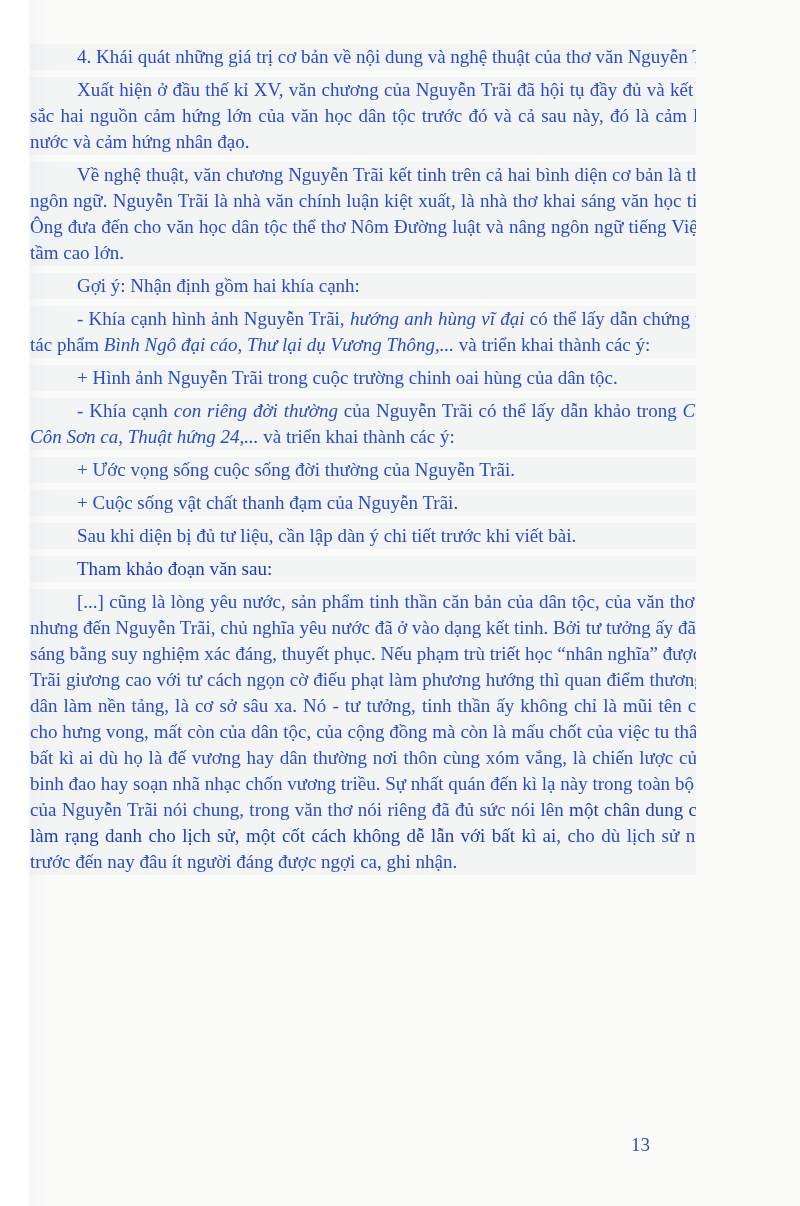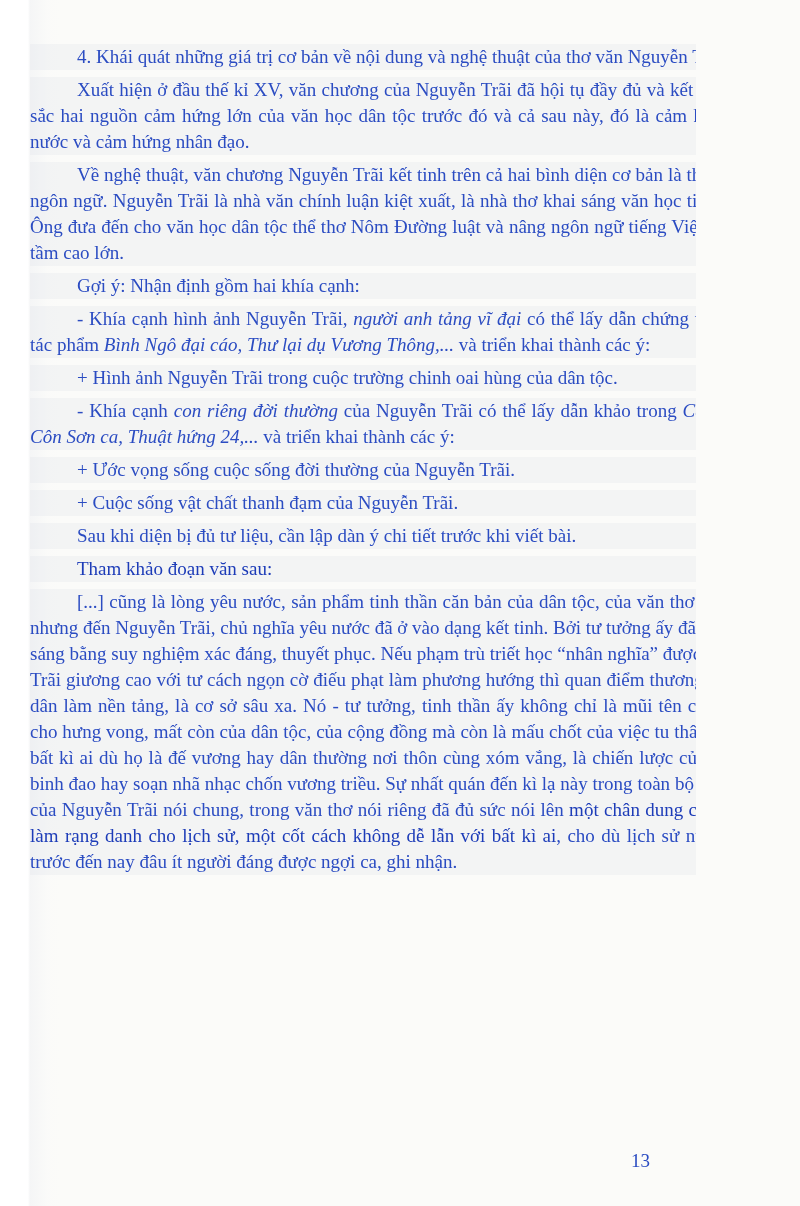--- a/index.html
+++ b/index.html
@@ -33,35 +33,35 @@
     color:var(--text-color);
     text-align:justify;
     text-indent:47px;
     background:rgba(223,228,235,0.28);
   }
   .seg-normal{ font-style:normal; font-weight:normal; }
   .seg-italic{ font-style:italic; }
   .seg-bold{ font-weight:normal; color:var(--bold-color); }
   .page-number{
     position:absolute;
-    right:46px; bottom:34px;
+    right:46px; bottom:50px;
     font-size:19px;
     color:var(--text-color);
   }
 </style>
 </head>
 <body>
 
 <div class="page">
   <div class="text-block" id="paragraphs-container">
       <p class="para"><span class="seg-normal">4. Khái quát những giá trị cơ bản về nội dung và nghệ thuật của thơ văn Nguyễn Trãi.</span></p>
       <p class="para"><span class="seg-normal">Xuất hiện ở đầu thế kỉ XV, văn chương của Nguyễn Trãi đã hội tụ đầy đủ và kết tinh xuất sắc hai nguồn cảm hứng lớn của văn học dân tộc trước đó và cả sau này, đó là cảm hứng yêu nước và cảm hứng nhân đạo.</span></p>
       <p class="para"><span class="seg-normal">Về nghệ thuật, văn chương Nguyễn Trãi kết tinh trên cả hai bình diện cơ bản là thể loại và ngôn ngữ. Nguyễn Trãi là nhà văn chính luận kiệt xuất, là nhà thơ khai sáng văn học tiếng Việt. Ông đưa đến cho văn học dân tộc thể thơ Nôm Đường luật và nâng ngôn ngữ tiếng Việt lên một tầm cao lớn.</span></p>
       <p class="para"><span class="seg-normal">Gợi ý: Nhận định gồm hai khía cạnh:</span></p>
-      <p class="para"><span class="seg-normal">- Khía cạnh hình ảnh Nguyễn Trãi, </span><span class="seg-italic">người anh tảng vĩ đại</span><span class="seg-normal"> có thể lấy dẫn chứng trong các tác phẩm </span><span class="seg-italic">Bình Ngô đại cáo, Thư lại dụ Vương Thông,...</span><span class="seg-normal"> và triển khai thành các ý:</span></p>
+      <p class="para"><span class="seg-normal">- Khía cạnh hình ảnh Nguyễn Trãi, </span><span class="seg-italic">hướng anh hùng vĩ đại</span><span class="seg-normal"> có thể lấy dẫn chứng trong các tác phẩm </span><span class="seg-italic">Bình Ngô đại cáo, Thư lại dụ Vương Thông,...</span><span class="seg-normal"> và triển khai thành các ý:</span></p>
       <p class="para"><span class="seg-normal">+ Hình ảnh Nguyễn Trãi trong cuộc trường chinh oai hùng của dân tộc.</span></p>
       <p class="para"><span class="seg-normal">- Khía cạnh </span><span class="seg-italic">con riêng đời thường</span><span class="seg-normal"> của Nguyễn Trãi có thể lấy dẫn khảo trong </span><span class="seg-italic">Cây chuối, Côn Sơn ca, Thuật hứng 24,...</span><span class="seg-normal"> và triển khai thành các ý:</span></p>
       <p class="para"><span class="seg-normal">+ Ước vọng sống cuộc sống đời thường của Nguyễn Trãi.</span></p>
       <p class="para"><span class="seg-normal">+ Cuộc sống vật chất thanh đạm của Nguyễn Trãi.</span></p>
       <p class="para"><span class="seg-normal">Sau khi diện bị đủ tư liệu, cần lập dàn ý chi tiết trước khi viết bài.</span></p>
       <p class="para"><span class="seg-bold">Tham khảo đoạn văn sau:</span></p>
       <p class="para"><span class="seg-normal">[...] cũng là lòng yêu nước, sản phẩm tinh thần căn bản của dân tộc, của văn thơ từ trước, nhưng đến Nguyễn Trãi, chủ nghĩa yêu nước đã ở vào dạng kết tinh. Bởi tư tưởng ấy đã được soi sáng bằng suy nghiệm xác đáng, thuyết phục. Nếu phạm trù triết học “nhân nghĩa” được Nguyễn Trãi giương cao với tư cách ngọn cờ điếu phạt làm phương hướng thì quan điểm thương dân, tin dân làm nền tảng, là cơ sở sâu xa. Nó - tư tưởng, tinh thần ấy không chỉ là mũi tên chỉ đường cho hưng vong, mất còn của dân tộc, của cộng đồng mà còn là mấu chốt của việc tu thân đối với bất kì ai dù họ là đế vương hay dân thường nơi thôn cùng xóm vắng, là chiến lược của chuyện binh đao hay soạn nhã nhạc chốn vương triều. Sự nhất quán đến kì lạ này trong toàn bộ trước tác của Nguyễn Trãi nói chung, trong văn thơ nói riêng đã đủ sức nói lên </span><span class="seg-bold">một chân dung con người làm rạng danh cho lịch sử, một cốt cách không dễ lẫn với bất kì ai</span><span class="seg-normal">, cho dù lịch sử nước ta từ trước đến nay đâu ít người đáng được ngợi ca, ghi nhận.</span></p>
     </div>
   <div class="page-number">13</div>
 </div>

